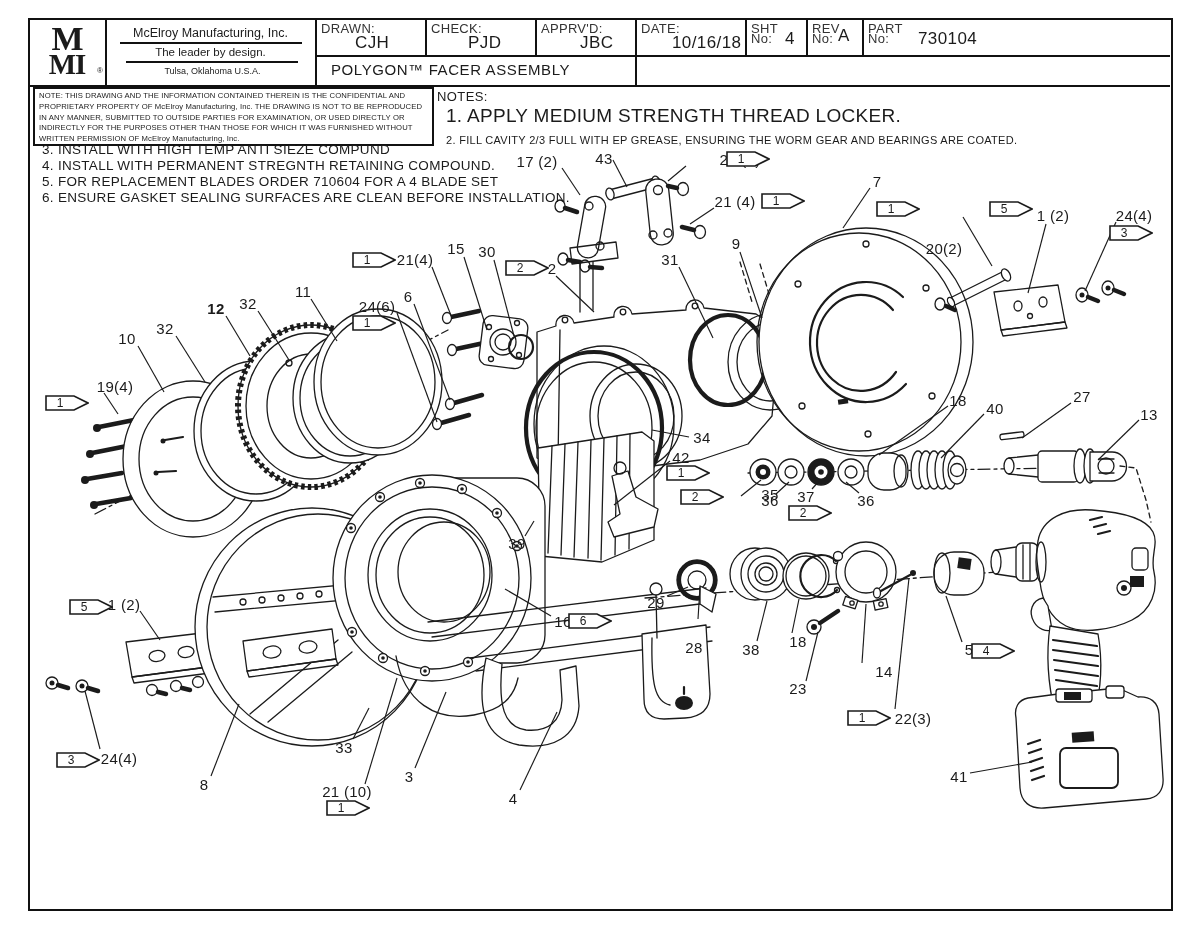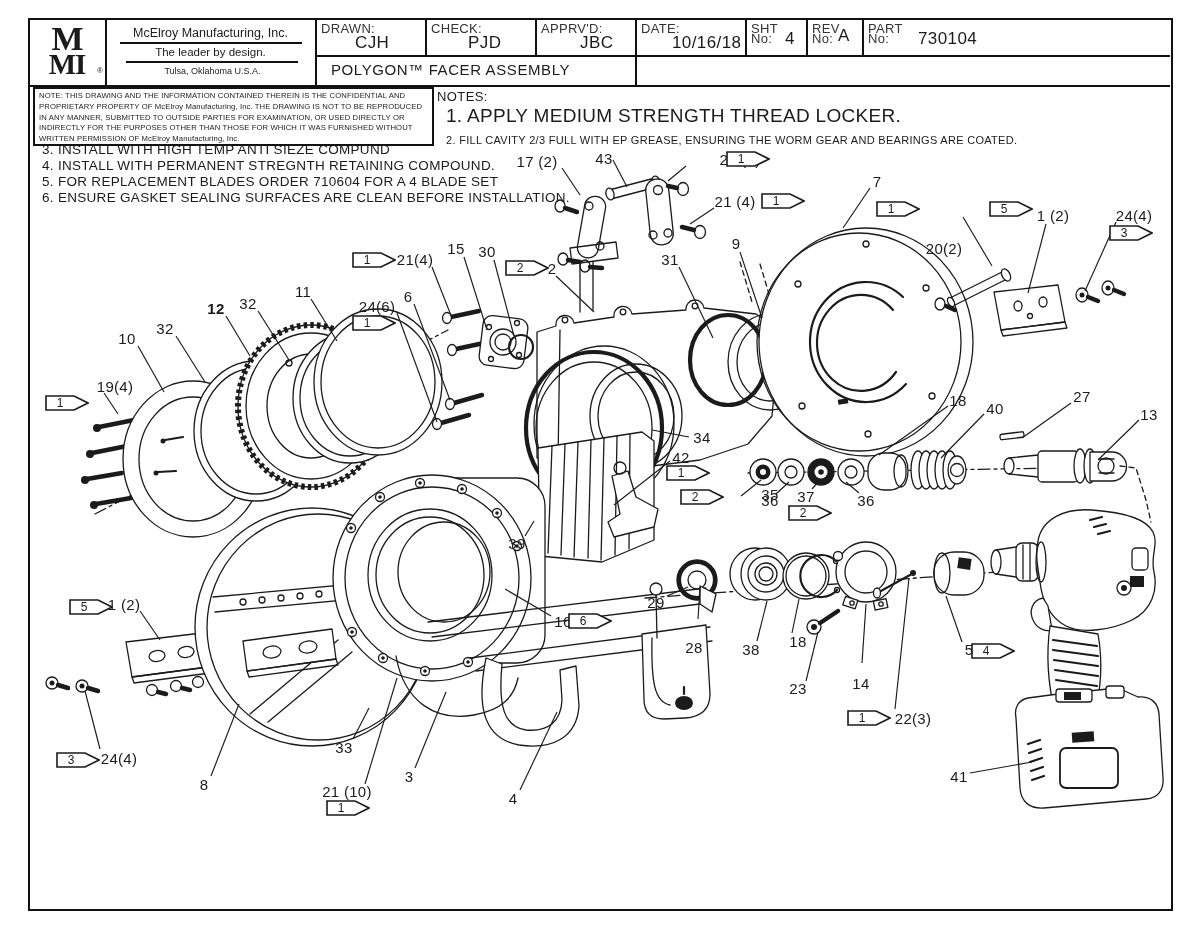--- a/index.html
+++ b/index.html
@@ -541,21 +541,21 @@
       <div class="flag" style="left: 788px; top: 504px;"><svg width="44" height="18">
           <polygon points="1,2 29,2 43,9 29,16 1,16" fill="#fff" stroke="#1b1b1b" stroke-width="1.6"></polygon>
           <text x="15" y="13" text-anchor="middle" font-size="12" font-family="Liberation Sans, sans-serif" fill="#1b1b1b">2</text>
         </svg></div>
       <div class="co" style="left: 866px; top: 500px;">36</div>
       <div class="co" style="left: 656px; top: 602px;">29</div>
       <div class="co" style="left: 694px; top: 627px; margin-top: 20px;">28</div>
       <div class="co" style="left: 751px; top: 649px;">38</div>
       <div class="co" style="left: 798px; top: 641px;">18</div>
       <div class="co" style="left: 798px; top: 688px;">23</div>
-      <div class="co" style="left: 861px; top: 671px; margin-top: 12px;">14</div>
+      <div class="co" style="left: 884px; top: 671px;">14</div>
       <div class="co" style="left: 913px; top: 718px;">22(3)</div>
       <div class="flag" style="left: 847px; top: 709px;"><svg width="44" height="18">
           <polygon points="1,2 29,2 43,9 29,16 1,16" fill="#fff" stroke="#1b1b1b" stroke-width="1.6"></polygon>
           <text x="15" y="13" text-anchor="middle" font-size="12" font-family="Liberation Sans, sans-serif" fill="#1b1b1b">1</text>
         </svg></div>
       <div class="co" style="left: 969px; top: 649px;">5</div>
       <div class="flag" style="left: 971px; top: 642px;"><svg width="44" height="18">
           <polygon points="1,2 29,2 43,9 29,16 1,16" fill="#fff" stroke="#1b1b1b" stroke-width="1.6"></polygon>
           <text x="15" y="13" text-anchor="middle" font-size="12" font-family="Liberation Sans, sans-serif" fill="#1b1b1b">4</text>
         </svg></div>

